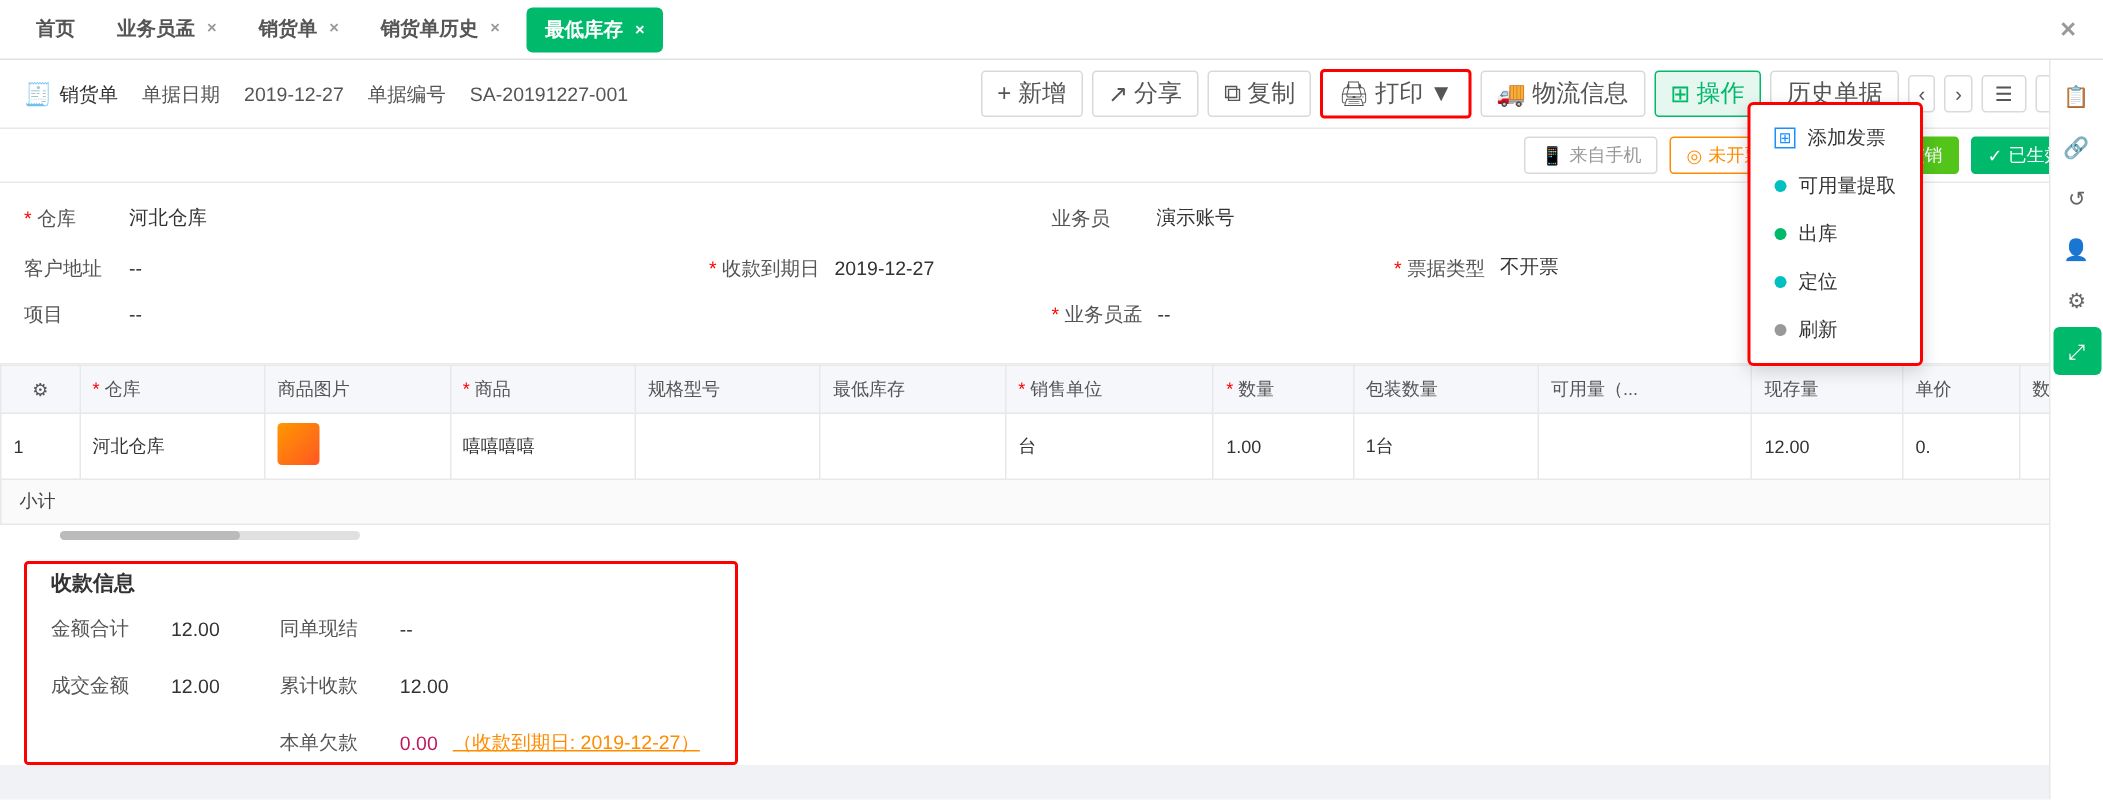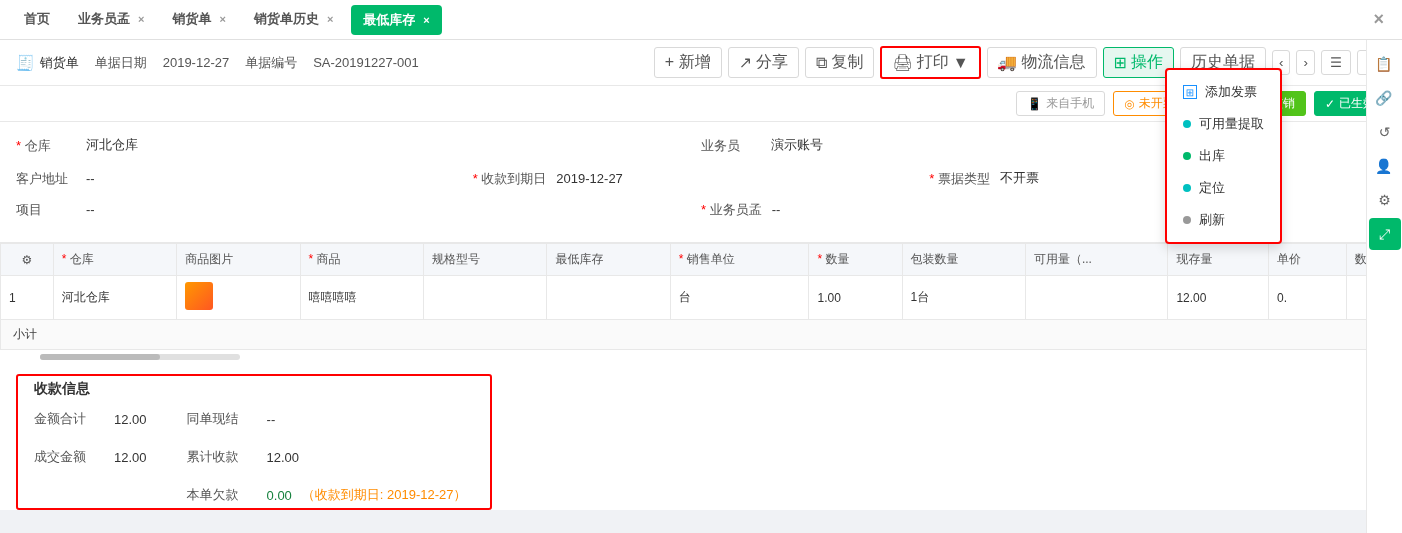--- a/index.html
+++ b/index.html
@@ -261,22 +261,22 @@
       flex-direction: column;
       gap: 20px;
     }
     .payment-item {
       display: flex;
       align-items: center;
       gap: 10px;
     }
     .payment-label { color: #555; min-width: 70px; }
     .payment-value { color: #333; }
-    .payment-value.orange { color: #ff8c00; }
-    .payment-value.red { color: #15803d; }
+    .payment-value.orange { color: #ff8c00; text-decoration: underline; }
+    .payment-value.red { color: #be185d; }
 
     
     .right-sidebar {
       position: fixed;
       right: 0;
       top: 40px;
       width: 36px;
       display: flex;
       flex-direction: column;
       align-items: center;

